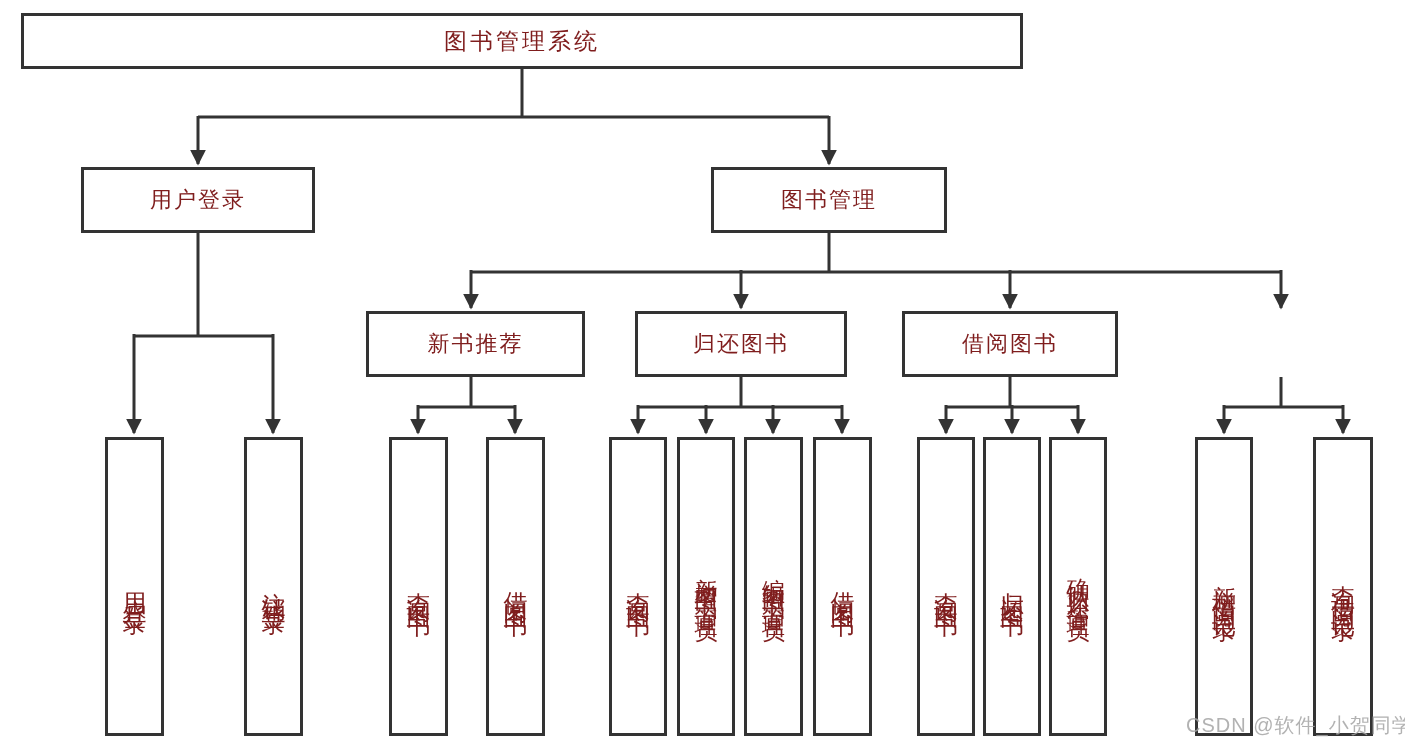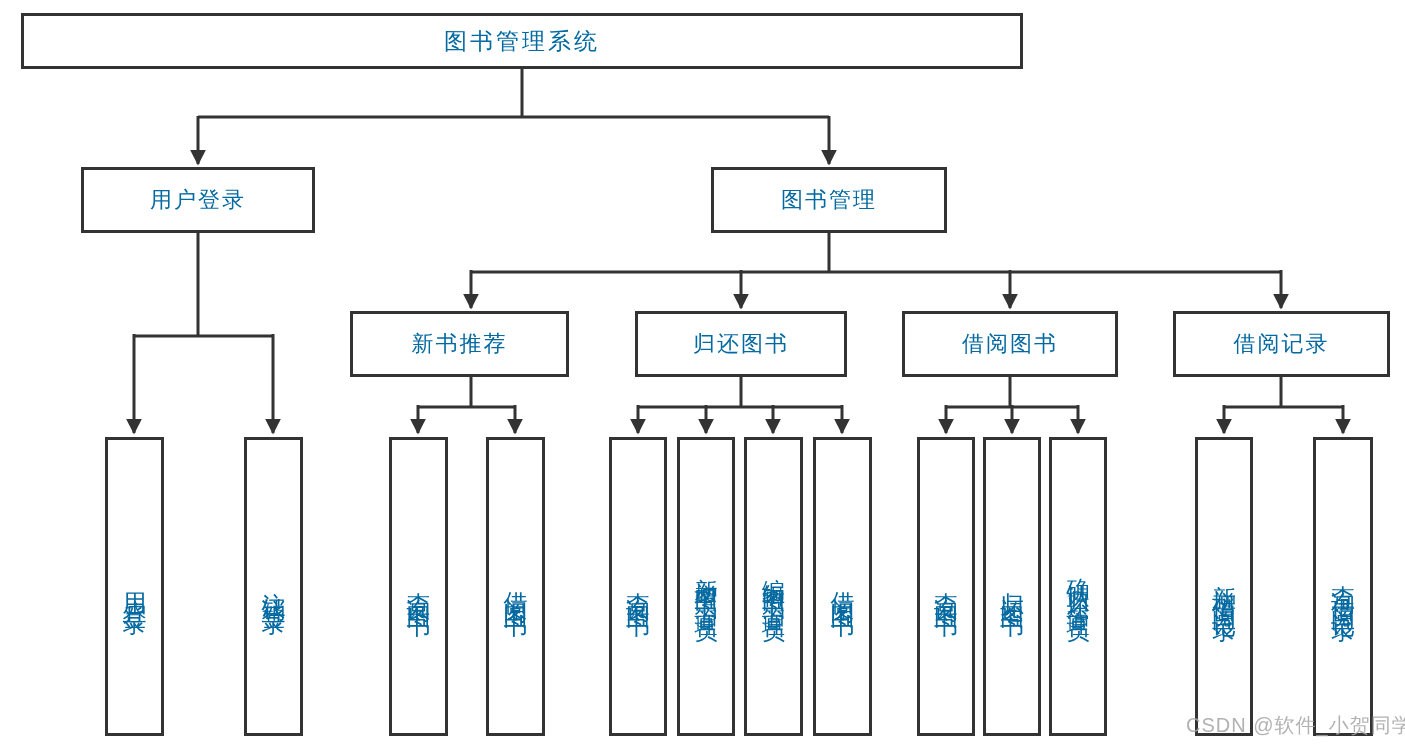--- a/index.html
+++ b/index.html
@@ -19,21 +19,21 @@
     position: absolute;
     left: 0;
     top: 0;
     z-index: 1;
   }
   .node {
     position: absolute;
     box-sizing: border-box;
     border: 3px solid #333333;
     background: #ffffff;
-    color: #0369a1;
+    color: #7f1d1d;
     display: flex;
     align-items: center;
     justify-content: center;
     z-index: 2;
   }
   .node.root-box span {
     font-size: 23px;
     letter-spacing: 3px;
   }
   .node.h span {
@@ -111,31 +111,28 @@
     <span>图书管理系统</span>
   </div>
 
   <div class="node h" style="left:81px; top:167px; width:234px; height:66px;">
     <span>用户登录</span>
   </div>
   <div class="node h" style="left:711px; top:167px; width:236px; height:66px;">
     <span>图书管理</span>
   </div>
 
-  <div class="node h" style="left:350px; top:311px; width:219px; height:66px;">
+  <div class="node h" style="left:366px; top:311px; width:219px; height:66px;">
     <span>新书推荐</span>
   </div>
   <div class="node h" style="left:635px; top:311px; width:212px; height:66px;">
     <span>归还图书</span>
   </div>
   <div class="node h" style="left:902px; top:311px; width:216px; height:66px;">
     <span>借阅图书</span>
-  </div>
-  <div class="node h" style="left:1173px; top:311px; width:217px; height:66px;">
-    <span>借阅记录</span>
   </div>
 
   <div class="node v" style="left:105px; top:437px; width:59px; height:299px;">
     <span>用户登录</span>
   </div>
   <div class="node v" style="left:244px; top:437px; width:59px; height:299px;">
     <span>注销登录</span>
   </div>
 
   <div class="node v" style="left:389px; top:437px; width:59px; height:299px;">

